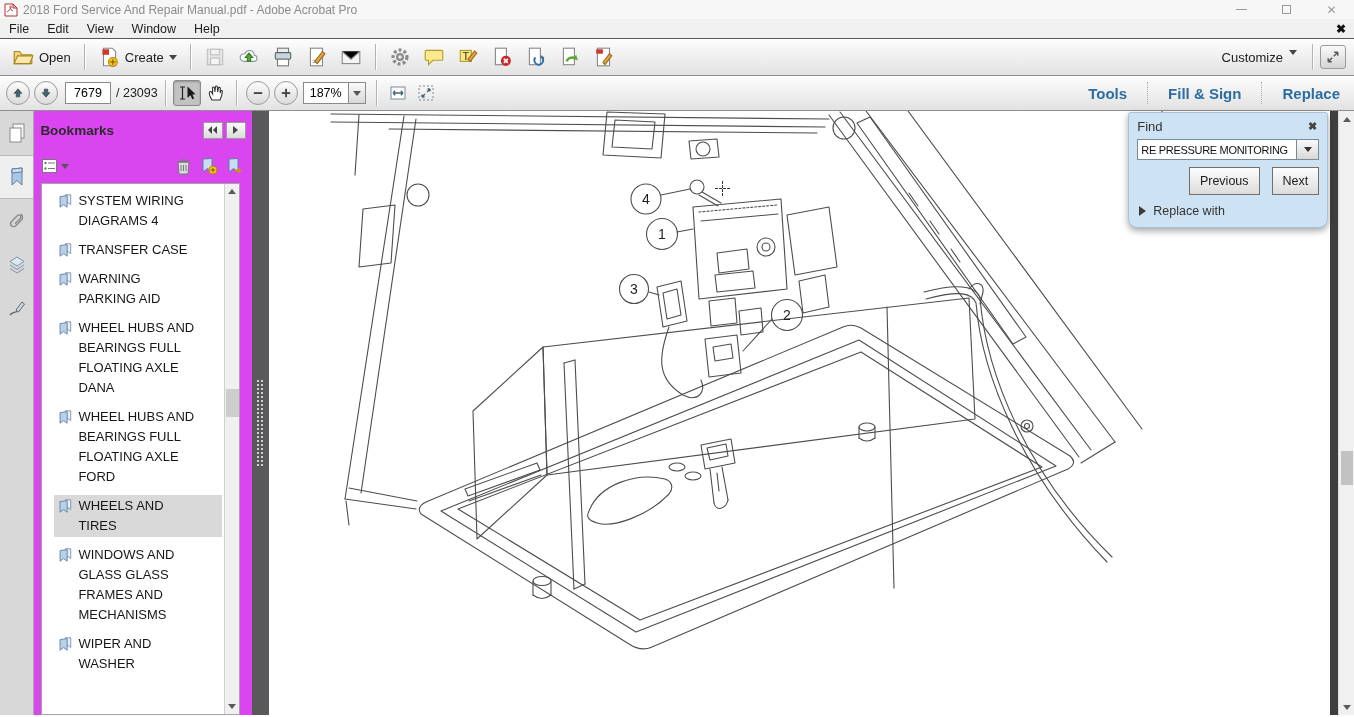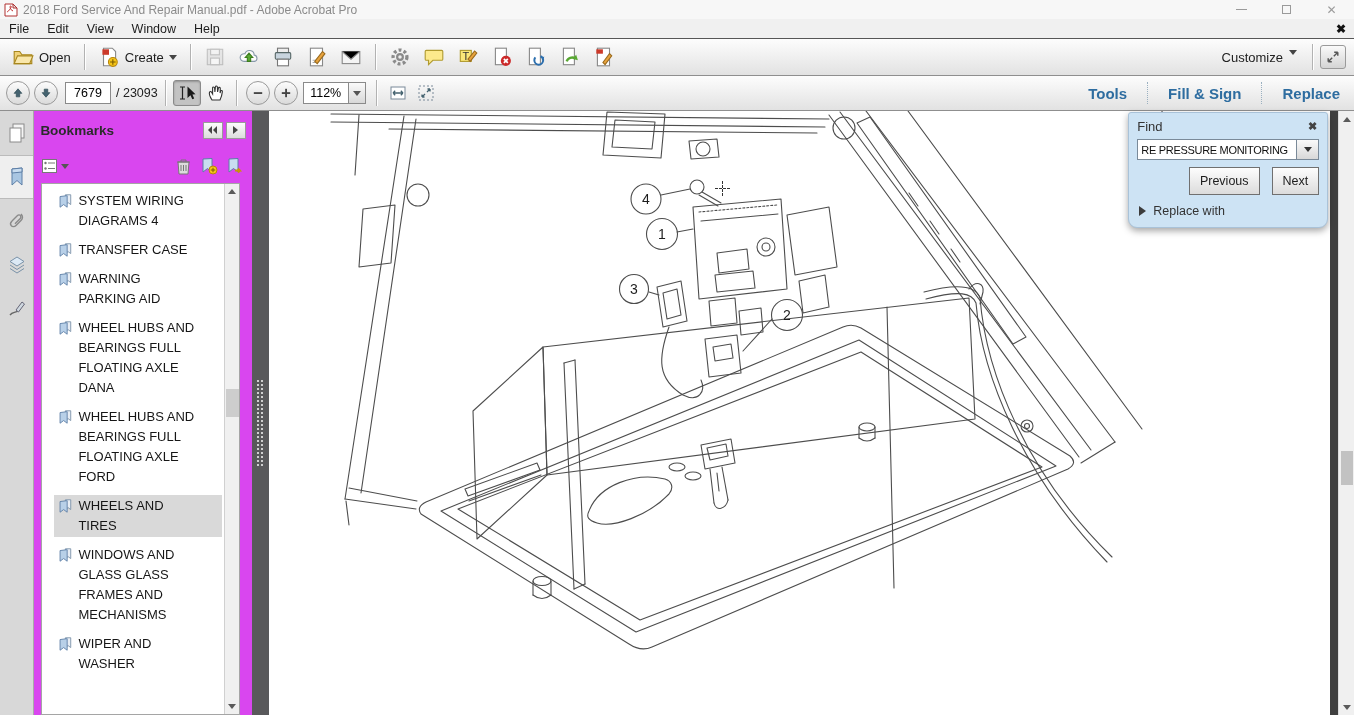--- a/index.html
+++ b/index.html
@@ -297,21 +297,21 @@
         <rect x="4" y="8.8" width="12" height="2.6" fill="#444"></rect>
       </svg>
   </div>
   <div class="circbtn">
     <svg width="14" height="14" viewBox="0 0 20 20">
       <rect x="4" y="8.8" width="12" height="2.6" fill="#444"></rect>
         <rect x="8.8" y="4" width="2.6" height="12" fill="#444"></rect>
     </svg>
   </div>
   <div class="zoombox">
-    <div class="zoomval">112%</div>
+    <div class="zoomval">187%</div>
     <div class="zoomdrop">
         <span class="caret"></span>
       </div>
   </div>
   <div class="vsep"></div>
   <div class="toolbtn">
     <svg width="20" height="20" viewBox="0 0 20 20">
       <rect x="3" y="4" width="14" height="12" fill="#fff" stroke="#7a8a99"></rect>
       <path d="M5,10 h10 M5,10 l2.2,-2.2 M5,10 l2.2,2.2 M15,10 l-2.2,-2.2 M15,10 l-2.2,2.2" stroke="#44626f" fill="none" stroke-width="1.3"></path>
     </svg>

